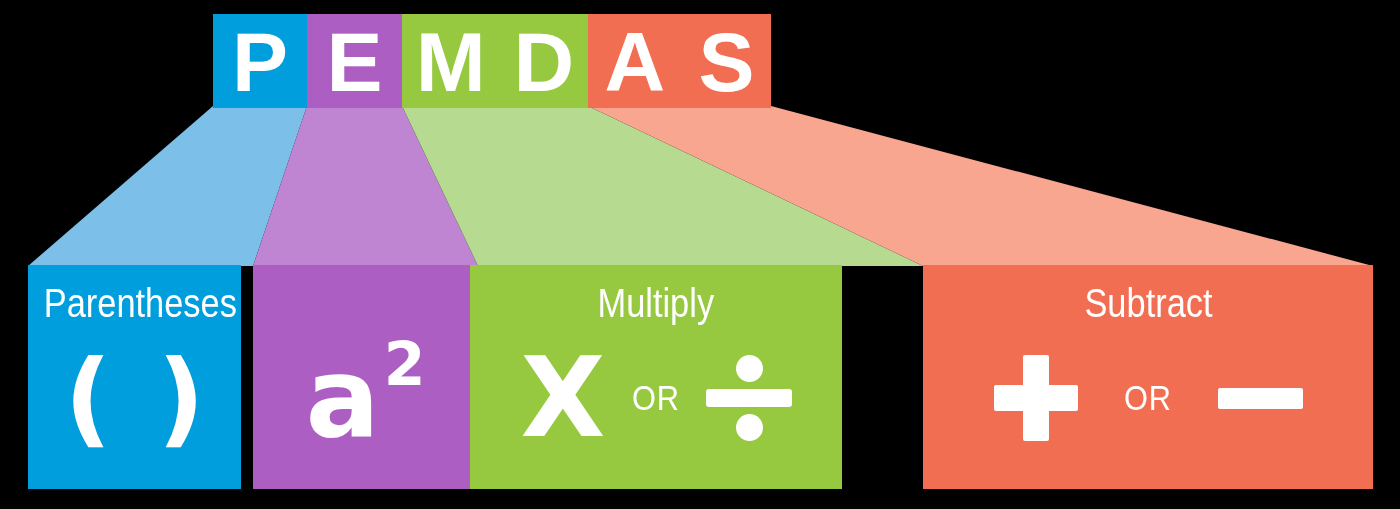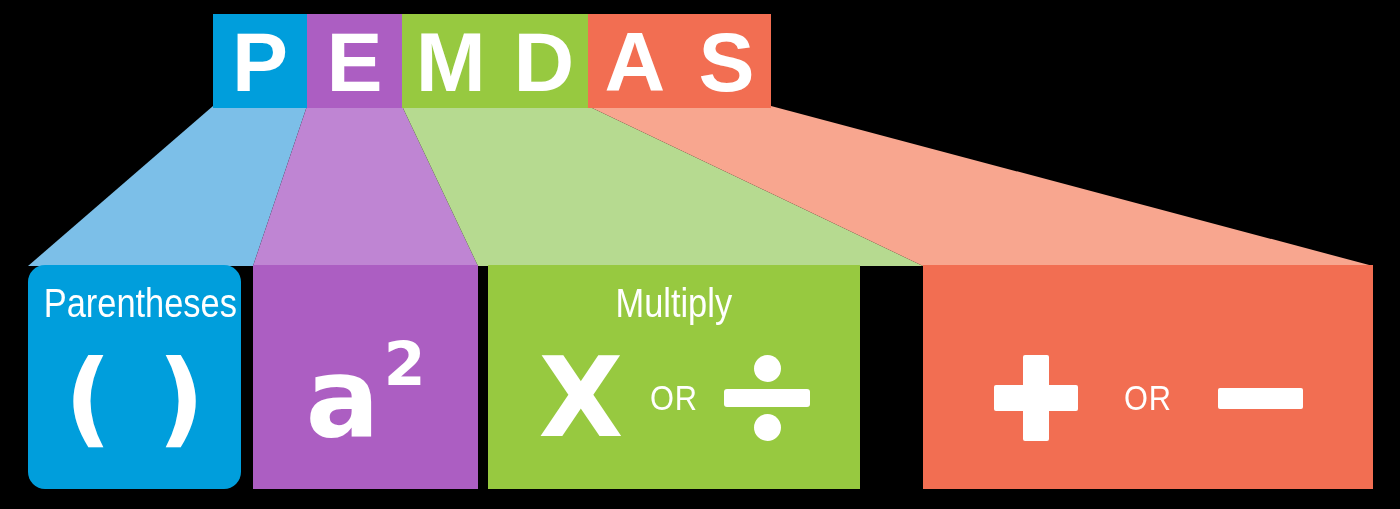--- a/index.html
+++ b/index.html
@@ -33,23 +33,23 @@
   .seg-e { left: 307px; width: 95px; }
   .seg-md { left: 402px; width: 186px; }
   .seg-as { left: 588px; width: 183px; }
 
   
   .section {
     position: absolute;
     top: 265px;
     height: 224px;
   }
-  .sec-parentheses { left: 28px;  width: 213px; border-radius: 17px; }
+  .sec-parentheses { left: 28px;  width: 213px; }
   .sec-exponents   { left: 253px; width: 225px; }
-  .sec-muldiv      { left: 488px; width: 372px; }
+  .sec-muldiv      { left: 470px; width: 372px; }
   .sec-addsub      { left: 923px; width: 450px; }
 
   .label-row {
     position: absolute;
     left: 0; right: 0; top: 16px;
     height: 44px;
     display: flex;
     align-items: center;
   }
   .label-cell { flex: 1; text-align: center; }
@@ -178,20 +178,23 @@
           <span class="divide-bar"></span>
           <span class="divide-dot"></span>
         </span>
       </div>
       <span class="or-label">OR</span>
     </div>
   </div>
 
   <div class="section sec-addsub" style="background: rgb(242, 110, 82);">
     <div class="label-row">
+      <div class="label-cell">
+        <span class="label-text">Subtract</span>
+      </div>
     </div>
     <div class="sym-row">
       <div class="sym-cell">
         <span class="plus-icon">
           <span class="plus-v"></span>
           <span class="plus-h"></span>
         </span>
       </div>
       <div class="sym-cell">
         <span class="minus-icon"></span>

